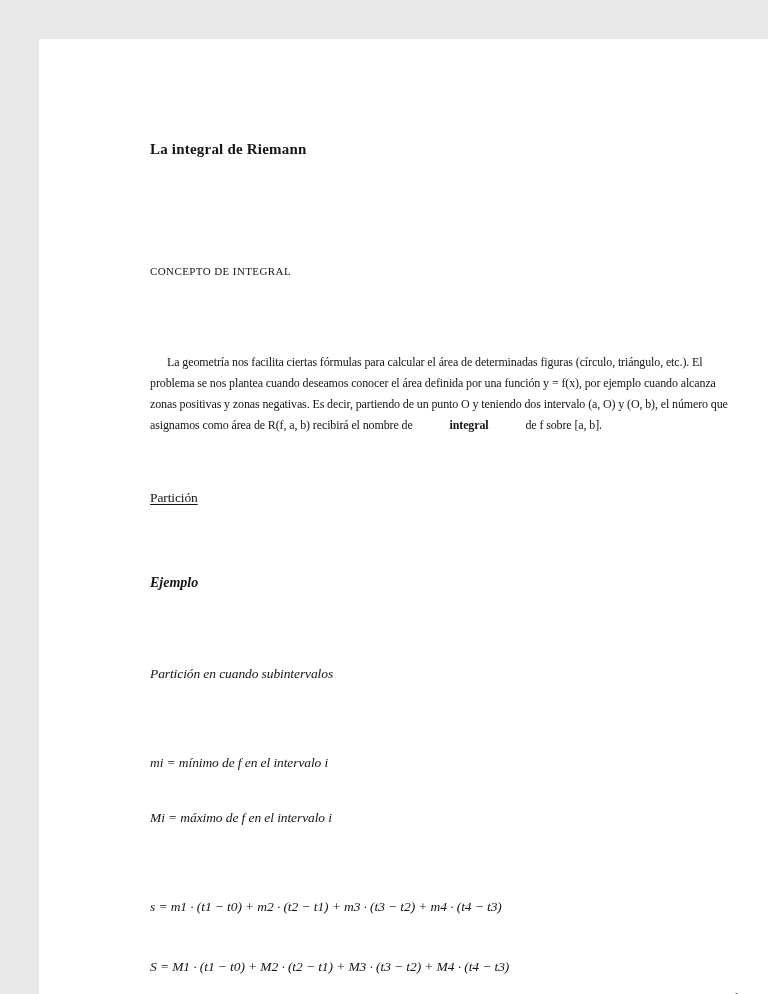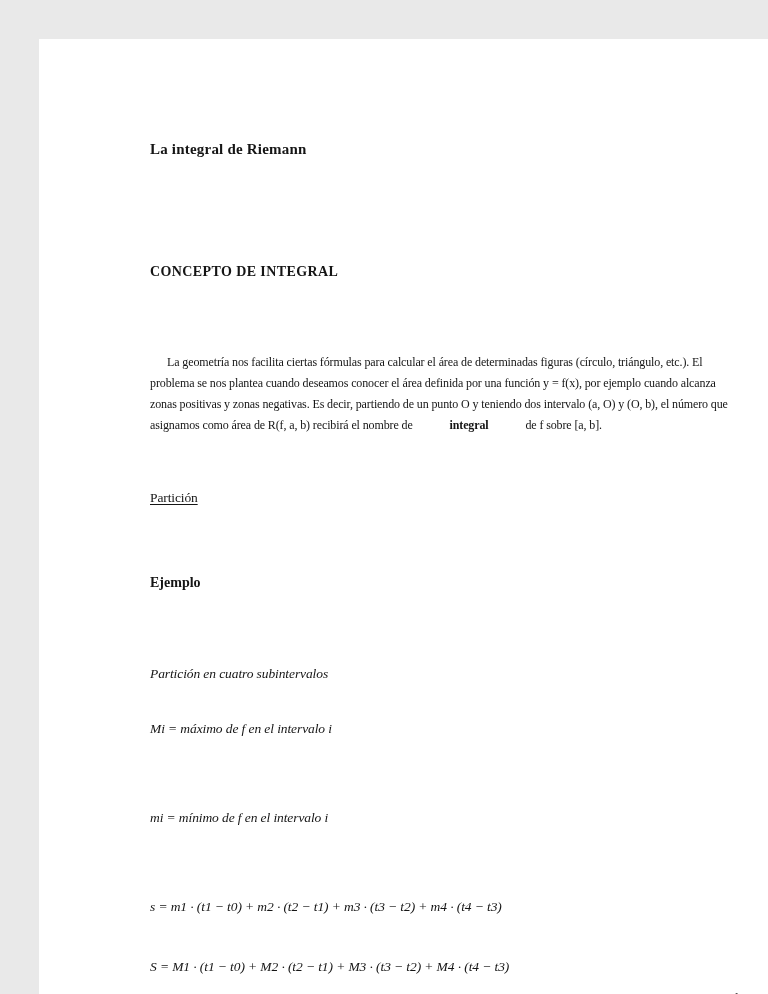--- a/index.html
+++ b/index.html
@@ -20,22 +20,22 @@
   }
   .doc-title {
     margin-top: 76px;
     font-size: 15px;
     font-weight: bold;
     line-height: 21px;
     letter-spacing: 0.2px;
   }
   .section-heading {
     margin-top: 77px;
-    font-size: 14px;
-    font-weight: bold;
+    font-size: 11px;
+    font-weight: normal;
     line-height: 21px;
     letter-spacing: 0.4px;
   }
   .para {
     font-size: 12px;
     line-height: 21px;
     letter-spacing: -0.12px;
     text-align: left;
   }
   .intro-para { margin-top: 46px; }
@@ -44,20 +44,21 @@
     font-size: 13.5px;
     line-height: 21px;
     text-decoration: underline;
     text-underline-offset: 2px;
   }
   .sea-para { margin-top: 48px; }
   .ejemplo-heading {
     margin-top: 40px;
     font-size: 14px;
     font-weight: bold;
+    font-style: italic;
     line-height: 21px;
   }
   .iline {
     font-size: 13.5px;
     font-style: italic;
     line-height: 21px;
     letter-spacing: -0.1px;
     white-space: nowrap;
   }
   .example-subtitle { margin-top: 46px; }
@@ -84,26 +85,26 @@
 
   <h2 class="section-heading">CONCEPTO DE INTEGRAL</h2>
 
   <p class="para intro-para"><span>La geometría nos facilita ciertas fórmulas para calcular el área de determinadas figuras (círculo, triángulo, etc.). El problema se nos plantea cuando deseamos conocer el área definida por una función y = f(x), por ejemplo cuando alcanza zonas positivas y zonas negativas. Es decir, partiendo de un punto O y teniendo dos intervalo (a, O) y (O, b), el número que asignamos como área de R(f, a, b) recibirá el nombre de </span><b>integral</b><span> de f sobre [a, b].</span></p>
 
   <p class="para particion-heading">Partición</p>
 
 
   <p class="ejemplo-heading">Ejemplo</p>
 
-  <p class="iline example-subtitle">Partición en cuatro subintervalos</p>
+  <p class="iline example-subtitle">Partición en cuando subintervalos</p>
 
 
+  <p class="iline mi-line">mi = mínimo de f en el intervalo i</p>
+
   <p class="iline Mi-line">Mi = máximo de f en el intervalo i</p>
-
-  <p class="iline mi-line">mi = mínimo de f en el intervalo i</p>
 
   <p class="iline lower-sum-line">s = m1 · (t1 − t0) + m2 · (t2 − t1) + m3 · (t3 − t2) + m4 · (t4 − t3)</p>
 
   <p class="iline upper-sum-line">S = M1 · (t1 − t0) + M2 · (t2 − t1) + M3 · (t3 − t2) + M4 · (t4 − t3)</p>
 
   <div class="page-number">1</div>
 
 </div>
 
 </body></html>

